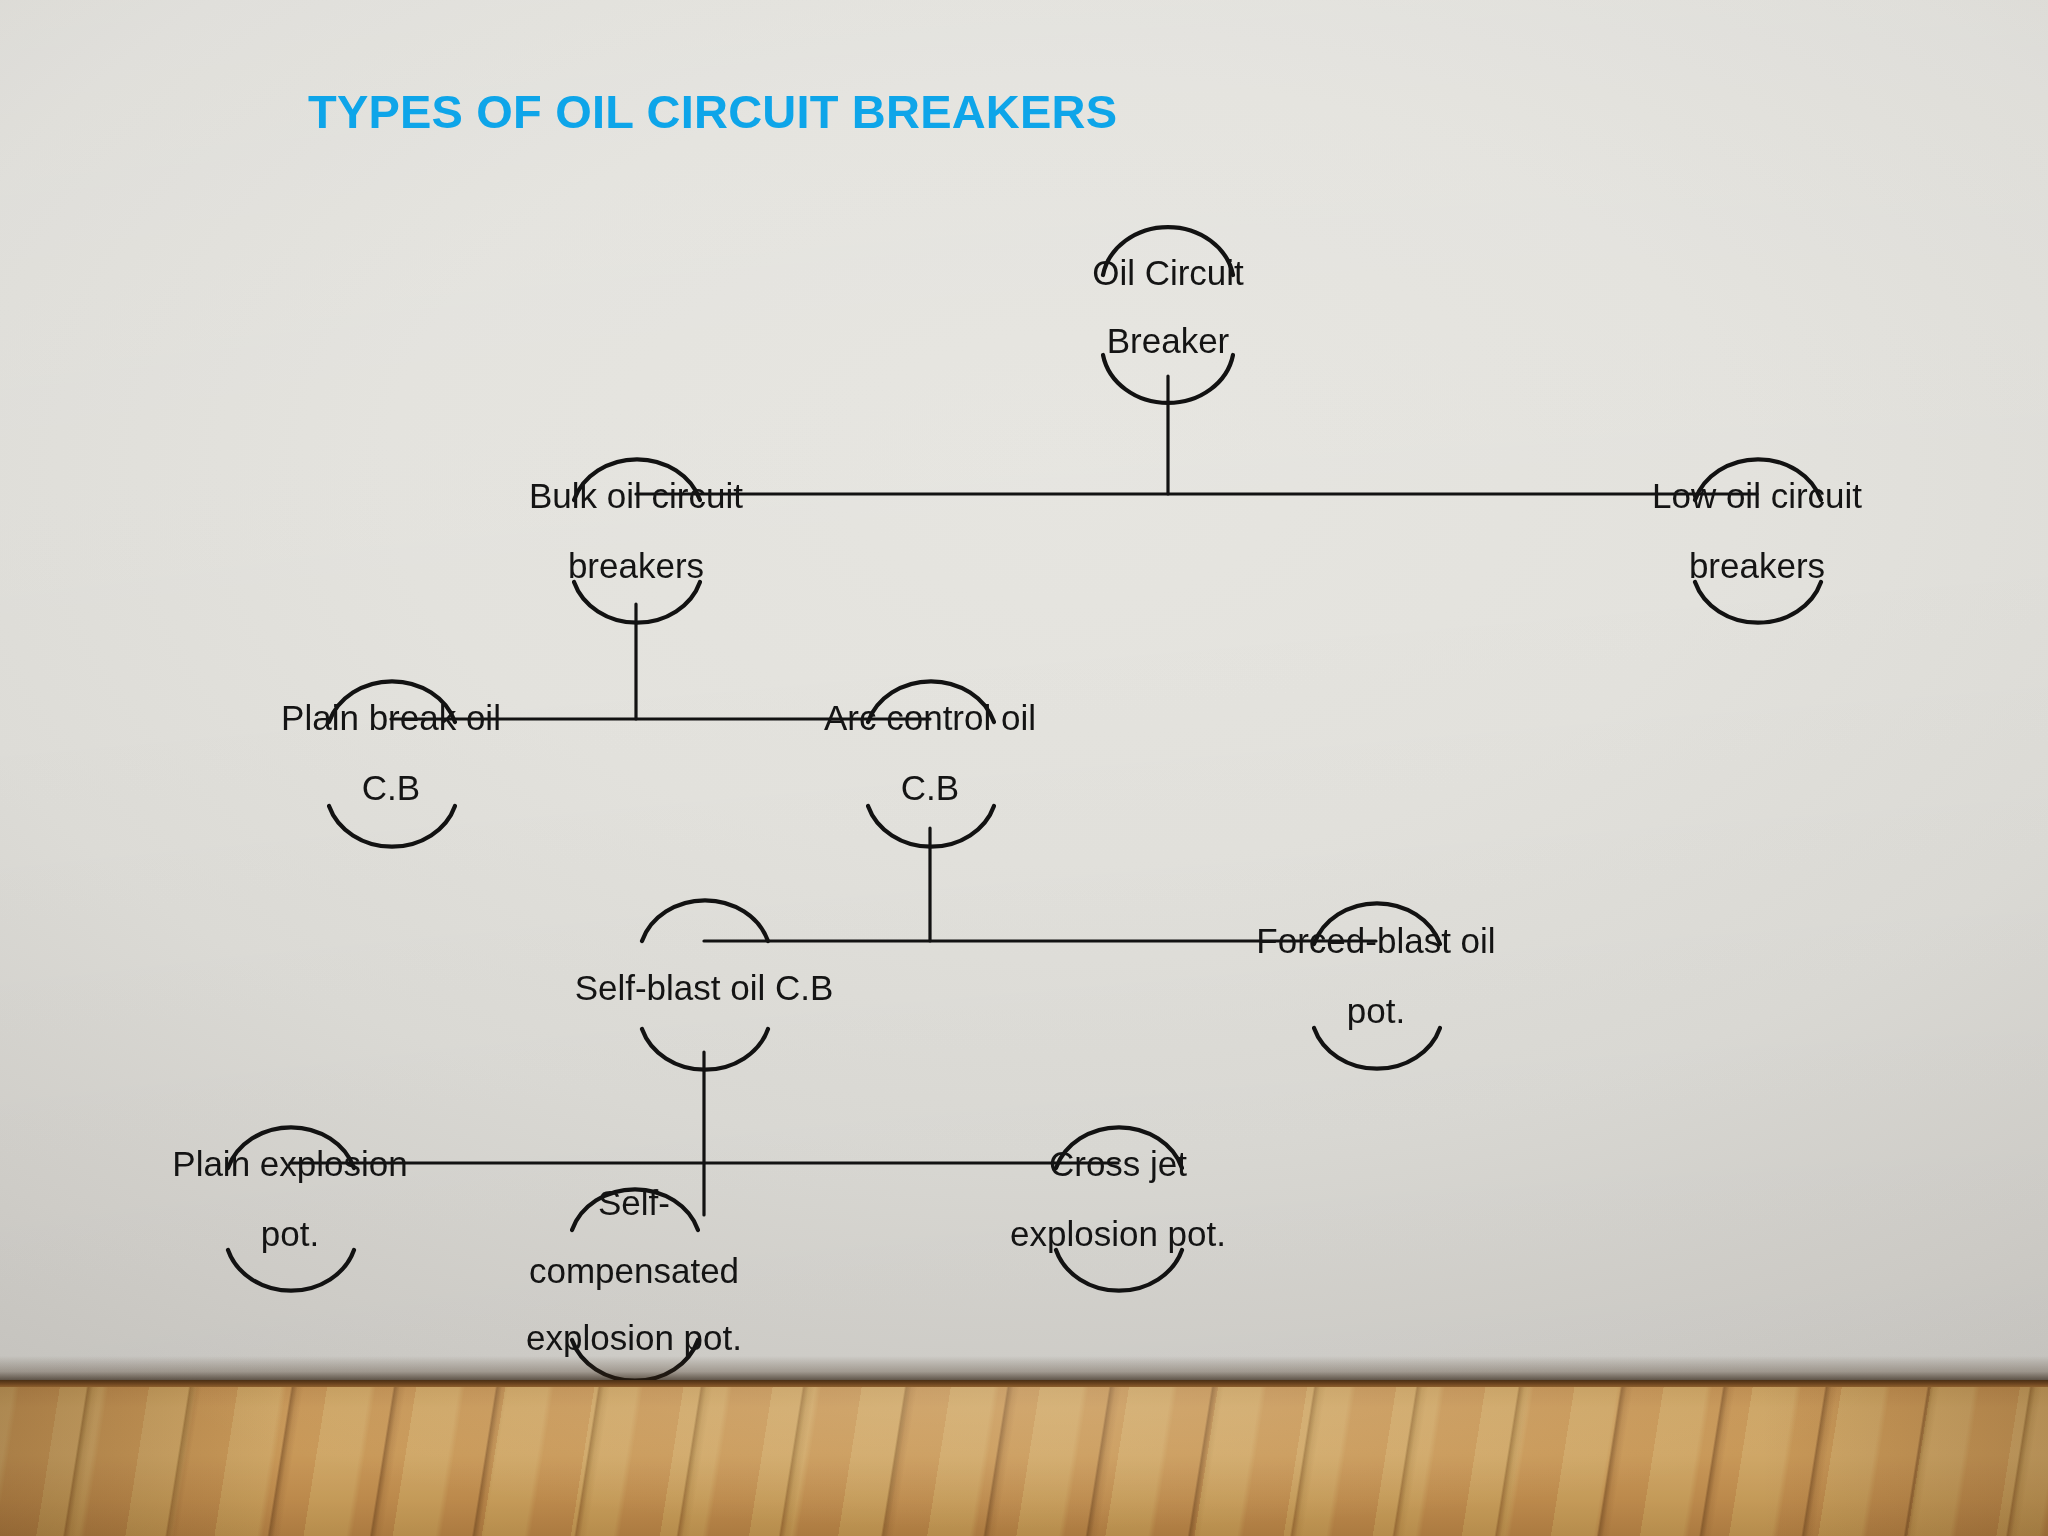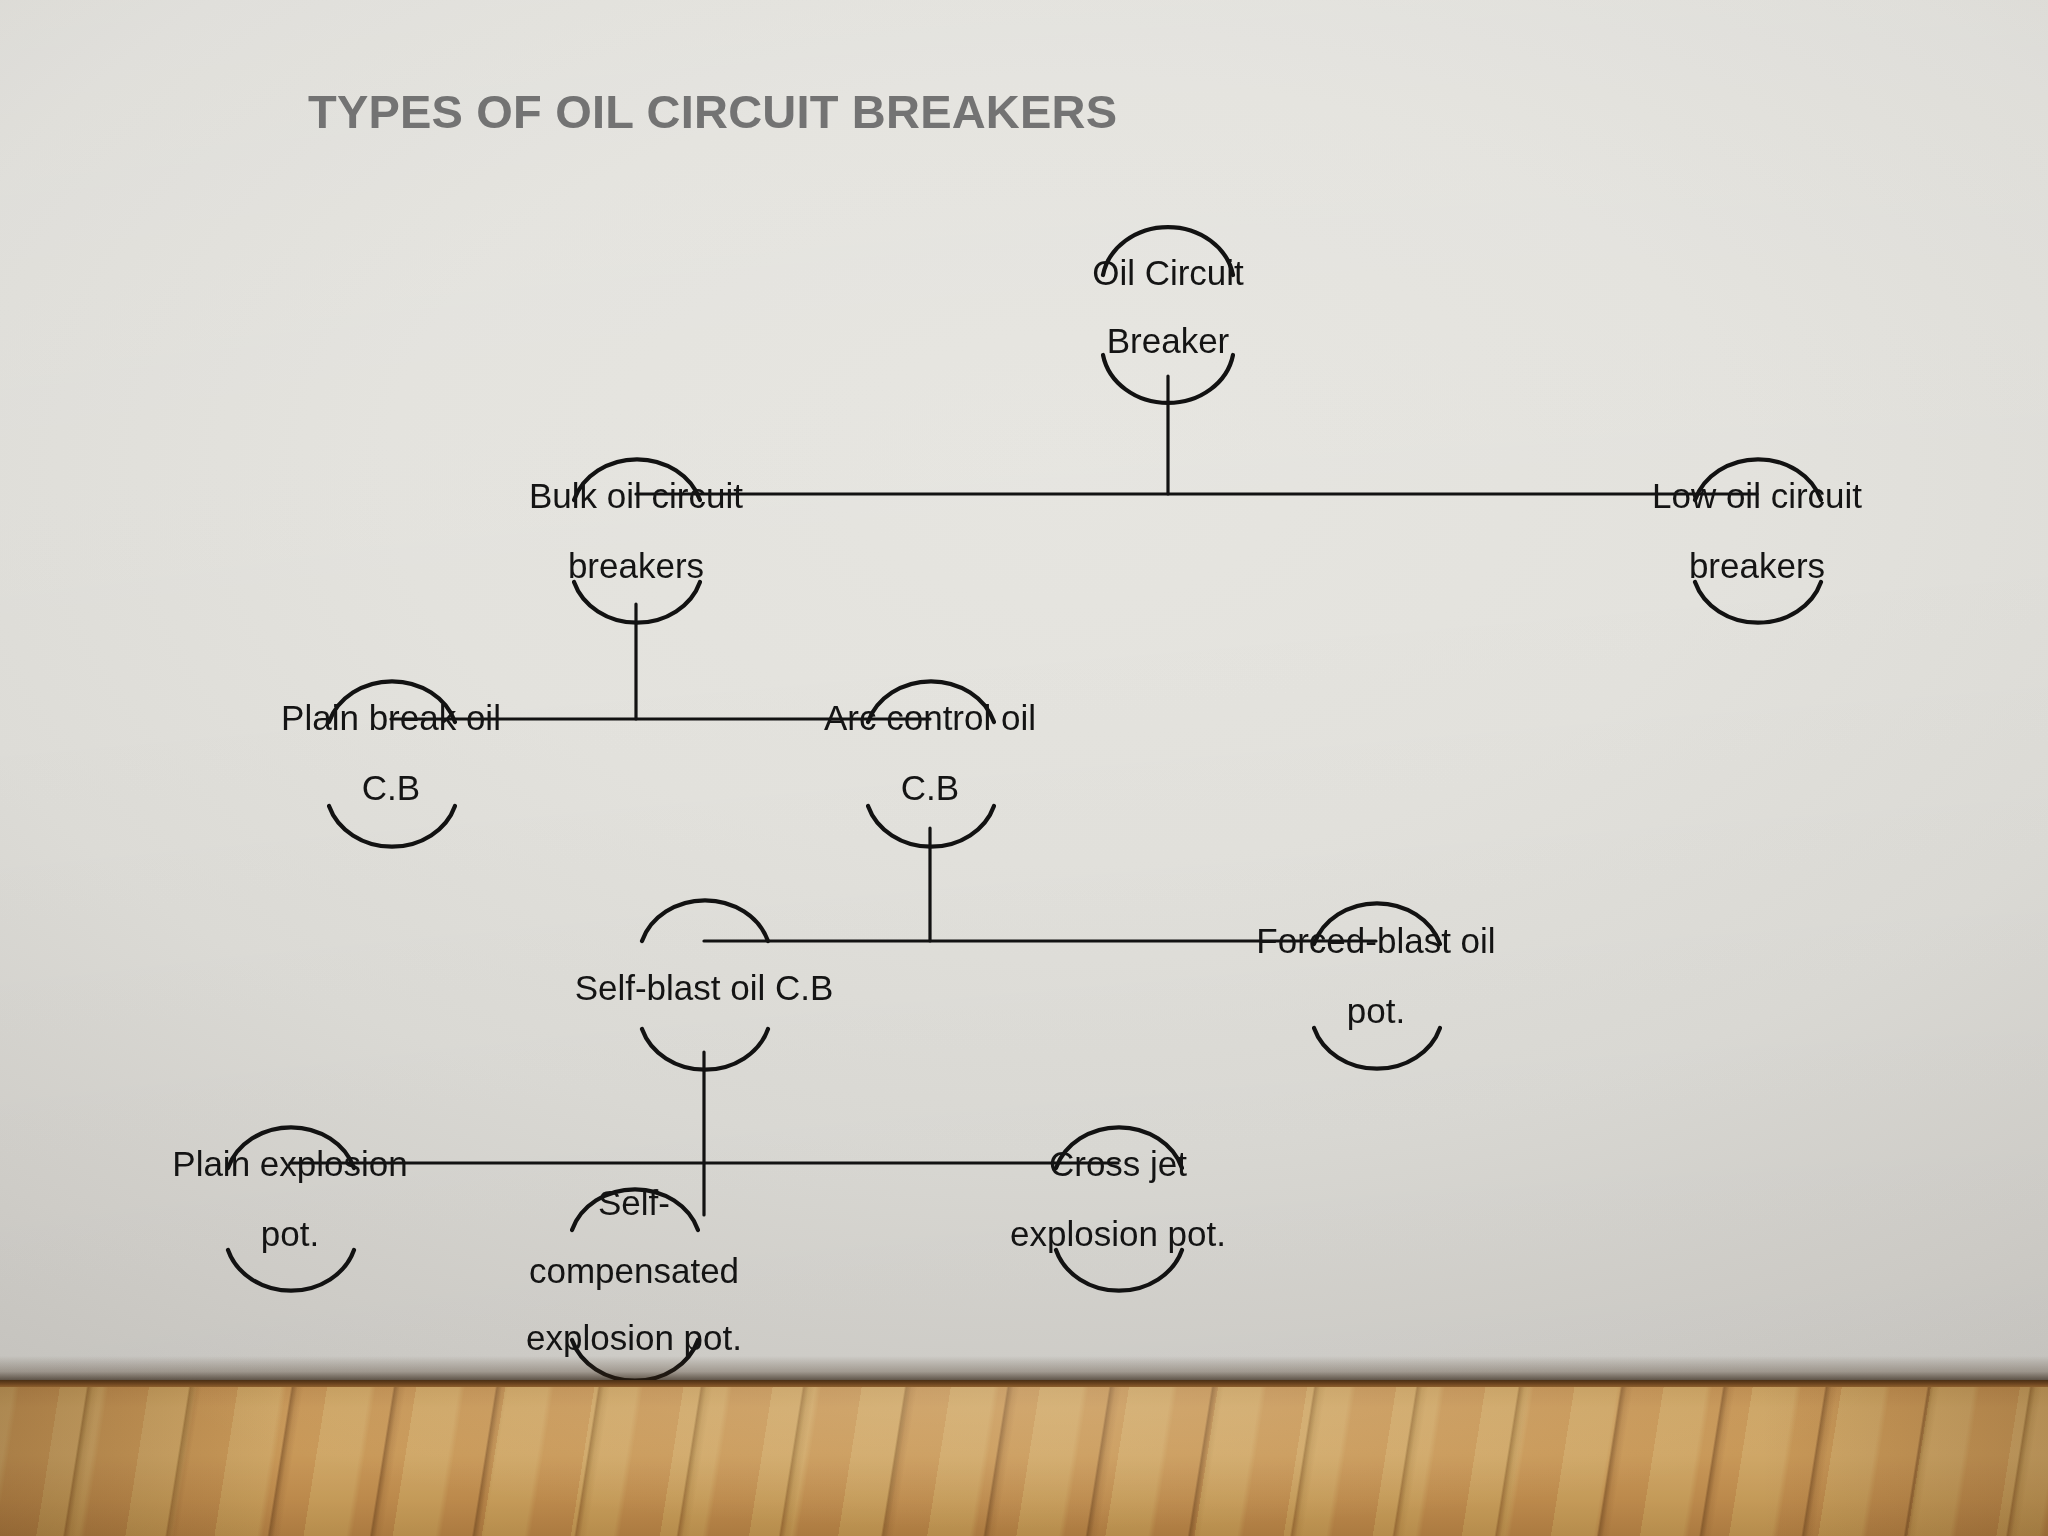--- a/index.html
+++ b/index.html
@@ -98,21 +98,21 @@
   }
 
   
   .title {
     position: absolute;
     left: 308px;
     top: 84px;
     font-size: 47px;
     font-weight: bold;
     letter-spacing: 0.2px;
-    color: #737373;
+    color: #0ea5e9;
     white-space: nowrap;
   }
 
   
   #diagram {
     position: absolute;
     left: 0; top: 0;
     width: 2048px;
     height: 1380px;
   }

